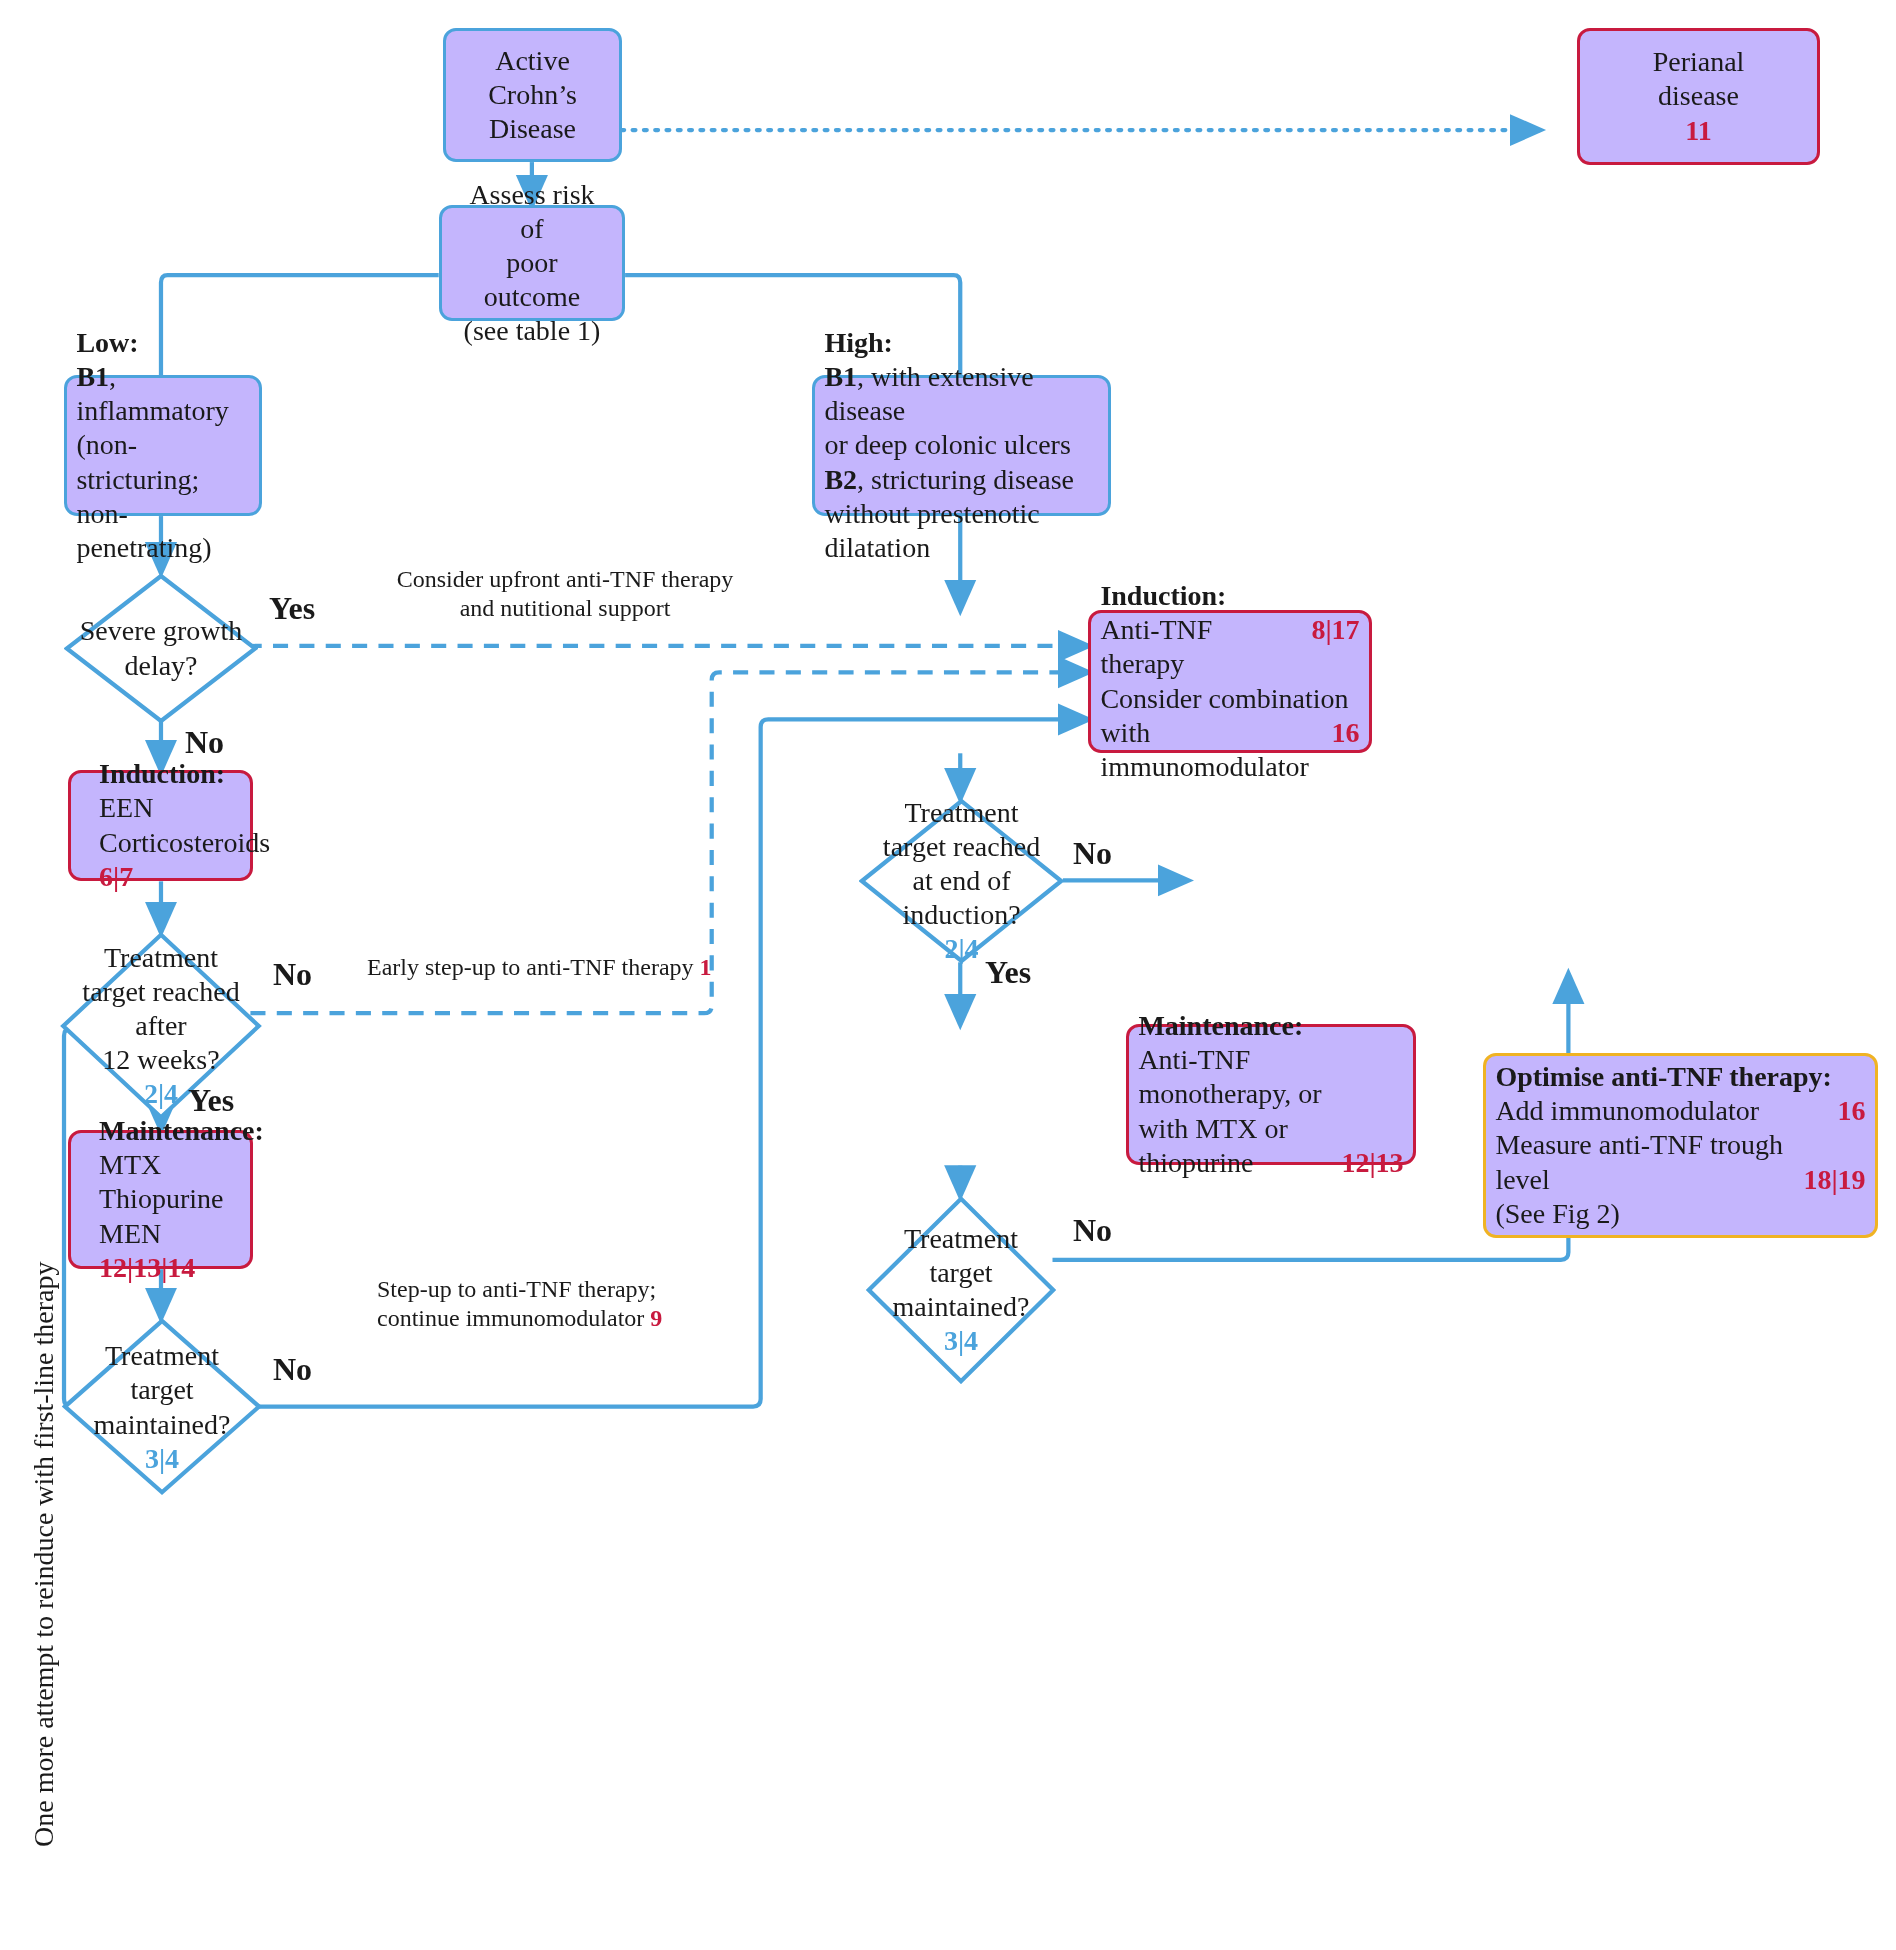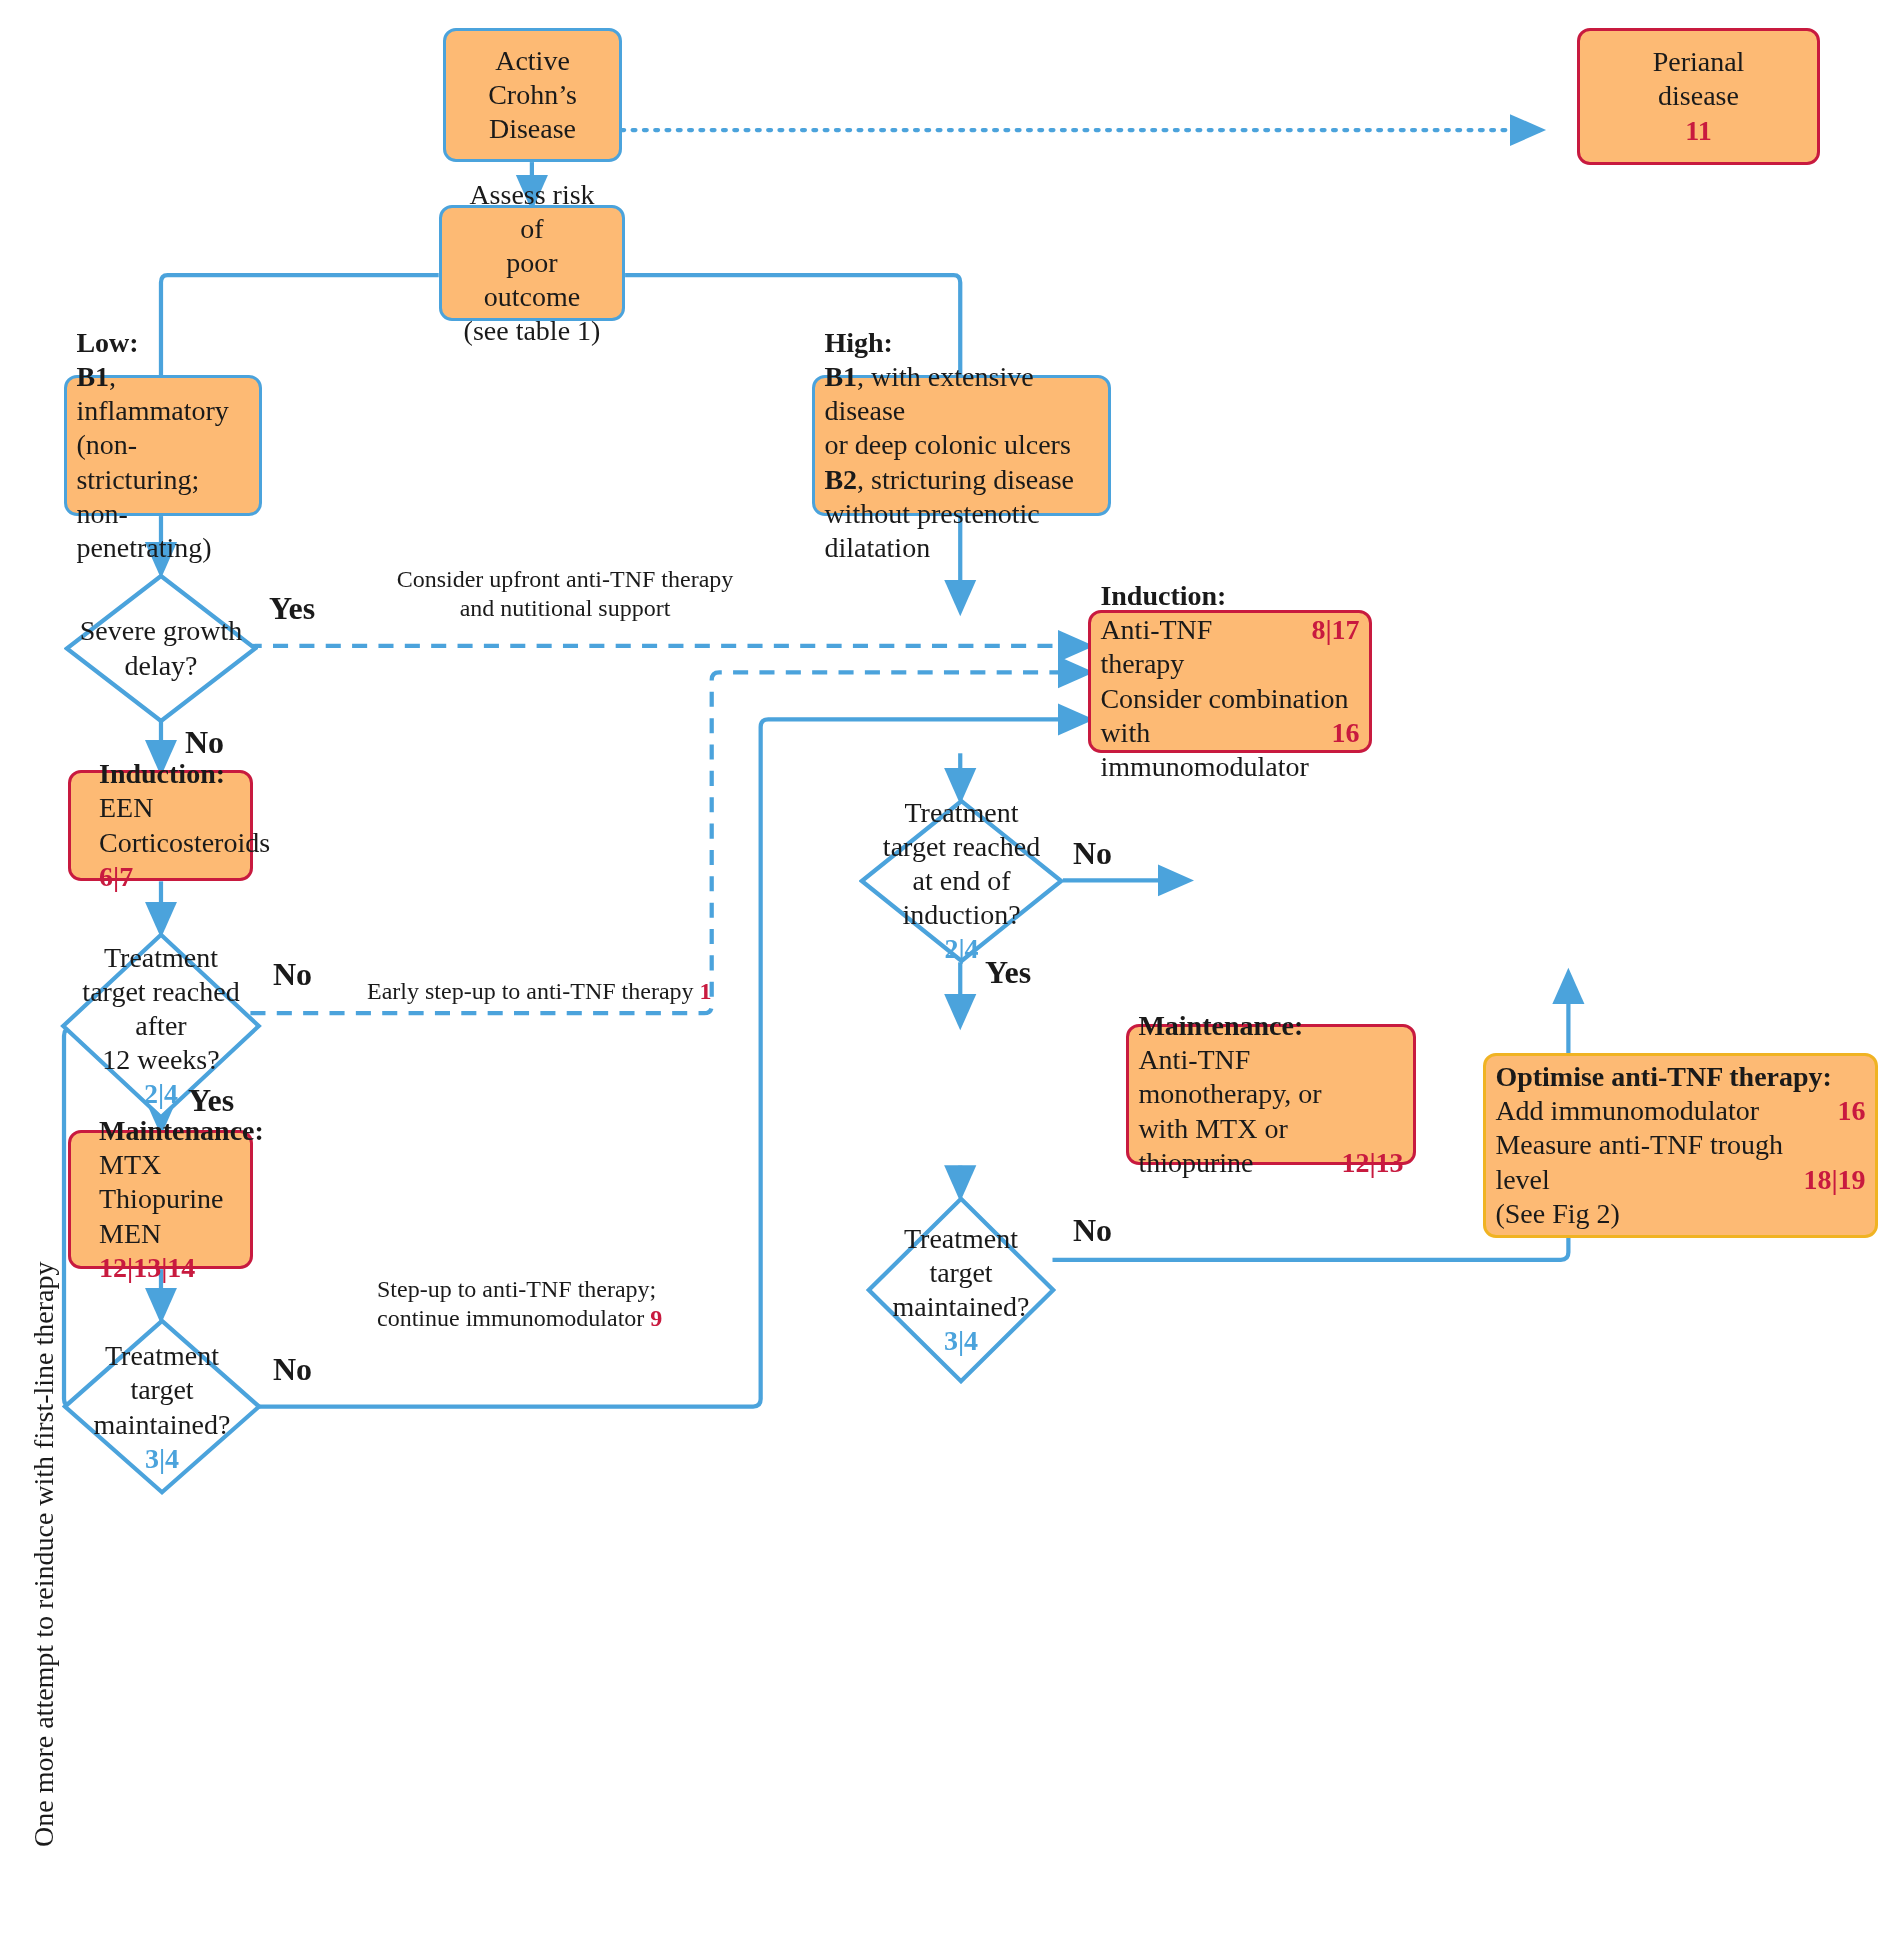--- a/index.html
+++ b/index.html
@@ -1,20 +1,20 @@
 <!DOCTYPE html>
 <html style="font-size:15px"><head>
 <meta charset="utf-8">
 <style>
   html,body{margin:0;padding:0;background:#ffffff;}
   body{font-family:"Liberation Serif", serif;}
   #wrap{position:relative;width:1896px;height:1950px;background:#fff;overflow:hidden;}
   svg#canvas{position:absolute;left:0;top:0;width:1896px;height:1950px;}
 
-  .node{position:absolute;box-sizing:border-box;background:#fdba74;}
+  .node{position:absolute;box-sizing:border-box;background:#c4b5fd;}
   .boxnode{border-radius:13px;border:3.8px solid #4ba3dc;display:flex;align-items:center;}
   .boxnode.red{border-color:#c81a3f;}
   .boxnode.gold{border-color:#f0b323;}
   .boxnode .inner{width:100%;padding:0 13px;}
 
   .txt{font-family:"Liberation Serif", serif;color:#1a1a1a;font-size:28px;line-height:1.22;}
   .ctr{text-align:center;}
   .lft{text-align:left;font-family:Liberation Serif, serif;}
   .b{font-weight:bold;}
   .ref{color:#c81a3f;font-weight:bold;}
@@ -253,21 +253,21 @@
 
   <div class="edgelabel yn" style="left:269px;top:589px;">Yes</div>
   <div class="edgelabel ctr" style="left:339px;top:565px;width:452px;text-align:center;">
     <div>Consider upfront anti-TNF therapy</div>
     <div>and nutitional support</div>
   </div>
 
   <div class="edgelabel yn" style="left:185px;top:723px;">No</div>
 
   <div class="edgelabel yn" style="left:273px;top:955px;">No</div>
-  <div class="edgelabel" style="left:367px;top:977px;white-space:nowrap;">
+  <div class="edgelabel" style="left:367px;top:953px;white-space:nowrap;">
     <span>Early step-up to anti-TNF therapy</span>
     <span class="ref">1</span>
   </div>
 
   <div class="edgelabel yn" style="left:188px;top:1081px;">Yes</div>
 
   <div class="edgelabel yn" style="left:273px;top:1350px;">No</div>
   <div class="edgelabel" style="left:377px;top:1275px;width:527px;">
     <div>Step-up to anti-TNF therapy;</div>
     <div>

